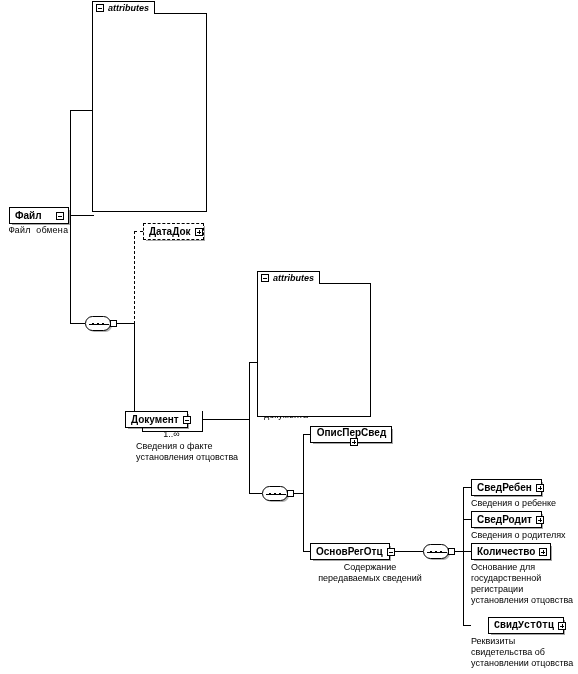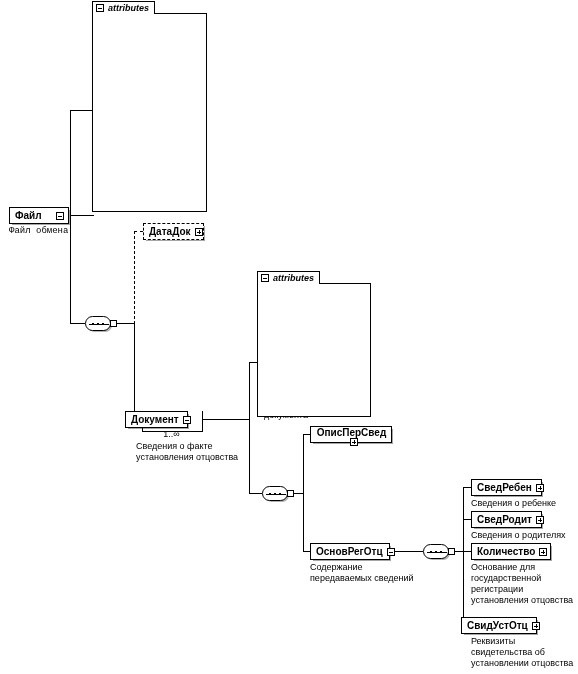--- a/index.html
+++ b/index.html
@@ -265,21 +265,21 @@
 
   <div class="node" style="left:310px;top:426px;width:82px;flex-direction:column;">
     <span class="nlabel">ОписПерСвед</span>
     <span class="handle plus"></span>
   </div>
 
   <div class="node" style="left:310px;top:543px;width:80px;">
     <span class="nlabel">ОсновРегОтц</span>
     <span class="handle"></span>
   </div>
-  <div class="cap" style="left:310px;top:562px;width:120px;">Содержание
+  <div class="cap" style="left:310px;top:562px;width:120px;text-align:center;">Содержание
 передаваемых сведений</div>
 
   <div class="seq" style="left:423px;top:544px;">
     <div class="body">
       <div class="dline"></div>
       <div class="dots">
           <i></i>
           <i></i>
           <i></i>
         </div>
@@ -301,21 +301,21 @@
 
   <div class="node" style="left:471px;top:543px;width:80px;">
     <span class="nlabel">Количество</span>
     <span class="handle plus"></span>
   </div>
   <div class="cap" style="left:471px;top:562px;width:110px;">Основание для
 государственной
 регистрации
 установления отцовства</div>
 
-  <div class="node" style="left:461px;top:617px;width:76px;">
+  <div class="node" style="left:488px;top:617px;width:76px;font-family:Liberation Mono, monospace;">
     <span class="nlabel">СвидУстОтц</span>
     <span class="handle plus"></span>
   </div>
   <div class="cap" style="left:471px;top:636px;width:110px;">Реквизиты
 свидетельства об
 установлении отцовства</div>
 
 </div>
 
 </body></html>

